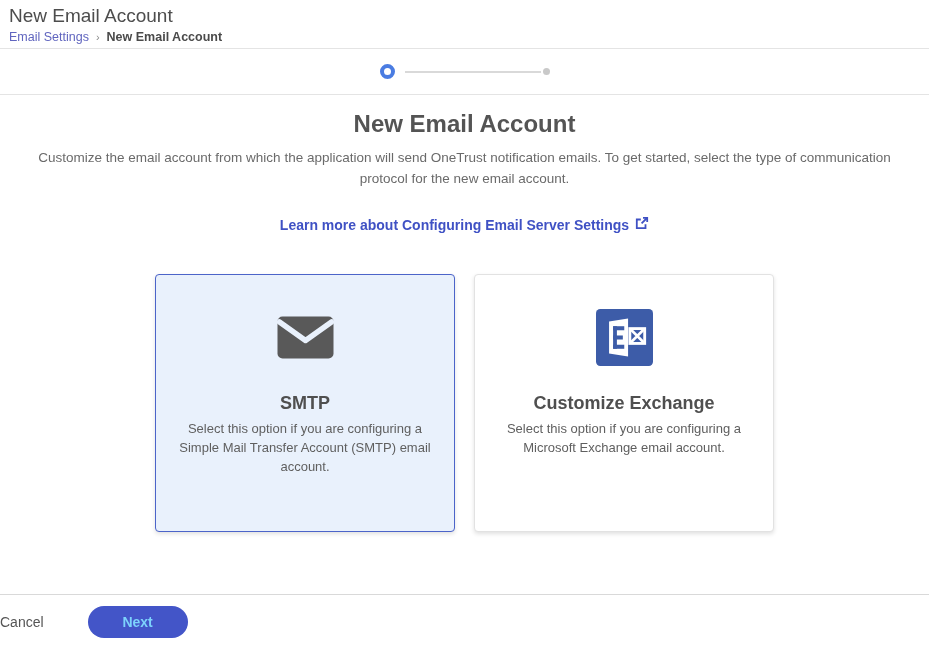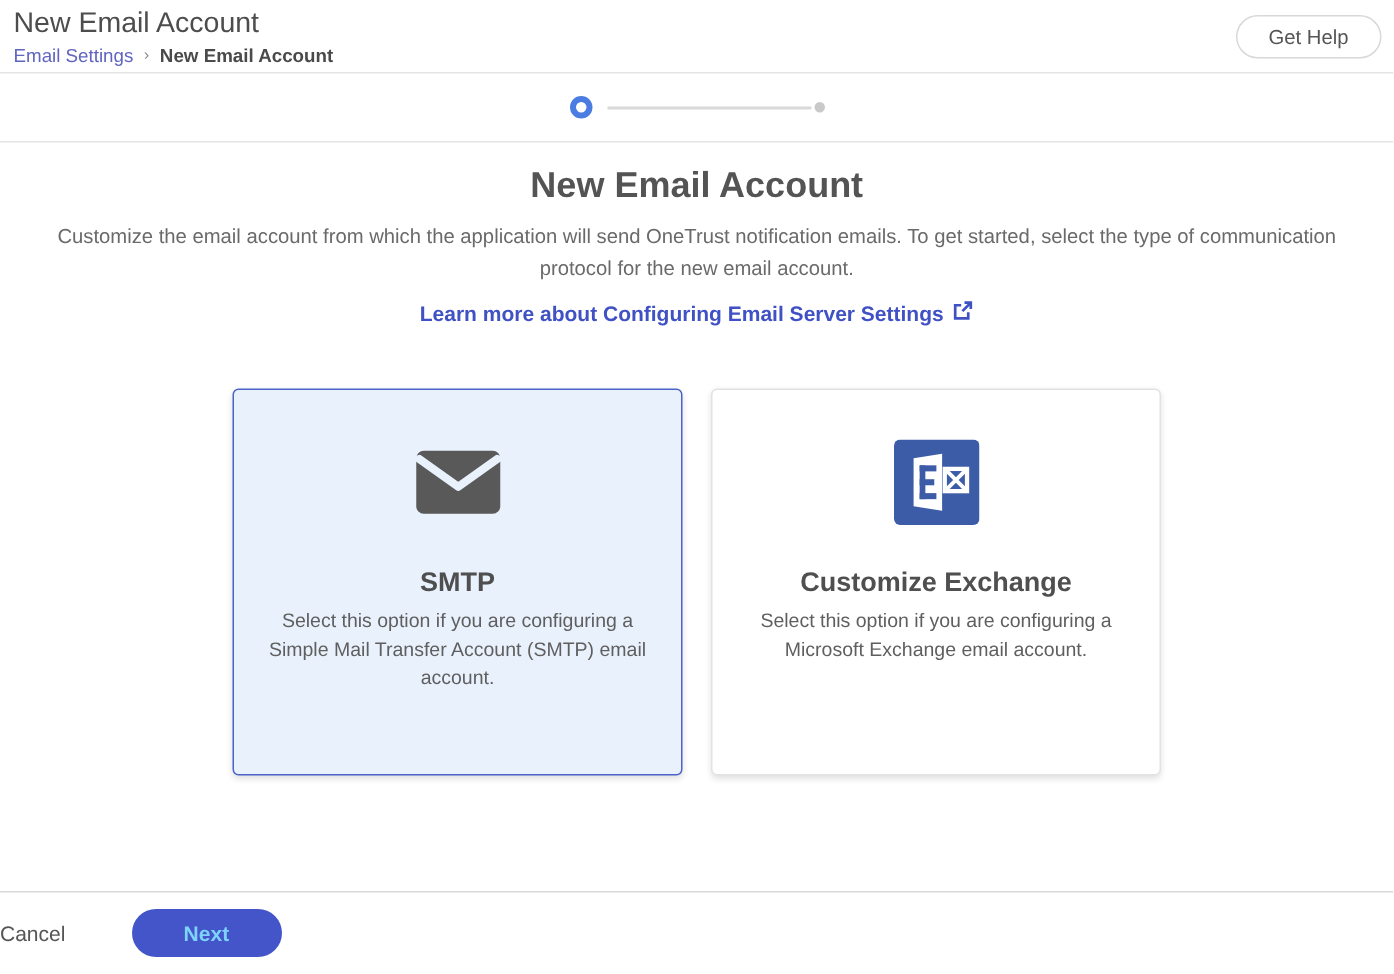--- a/index.html
+++ b/index.html
@@ -87,21 +87,21 @@
     padding-top: 14px;
     text-align: center;
   }
   .main-heading {
     font-size: 24px;
     font-weight: 700;
     color: #545454;
     line-height: 30px;
   }
   .main-desc {
-    margin: 8px auto 0;
+    margin: 8px auto 16px;
     max-width: 872px;
     font-size: 13.5px;
     color: #6a6a6a;
     line-height: 21px;
   }
   .learn-more {
     margin-top: 11px;
     display: inline-flex;
     align-items: center;
     gap: 6px;
@@ -197,21 +197,20 @@
 
 <div class="header">
   <div class="header-left">
     <div class="page-title">New Email Account</div>
     <div class="breadcrumb">
       <a class="breadcrumb-link">Email Settings</a>
       <span class="breadcrumb-sep">›</span>
       <span class="breadcrumb-current">New Email Account</span>
     </div>
   </div>
-  <button class="get-help-btn">Get Help</button>
 </div>
 
 <div class="stepper-bar">
   <div class="step-dot-active"></div>
   <div class="step-line"></div>
   <div class="step-dot-inactive"></div>
 </div>
 
 <div class="main">
   <h1 class="main-heading">New Email Account</h1>

